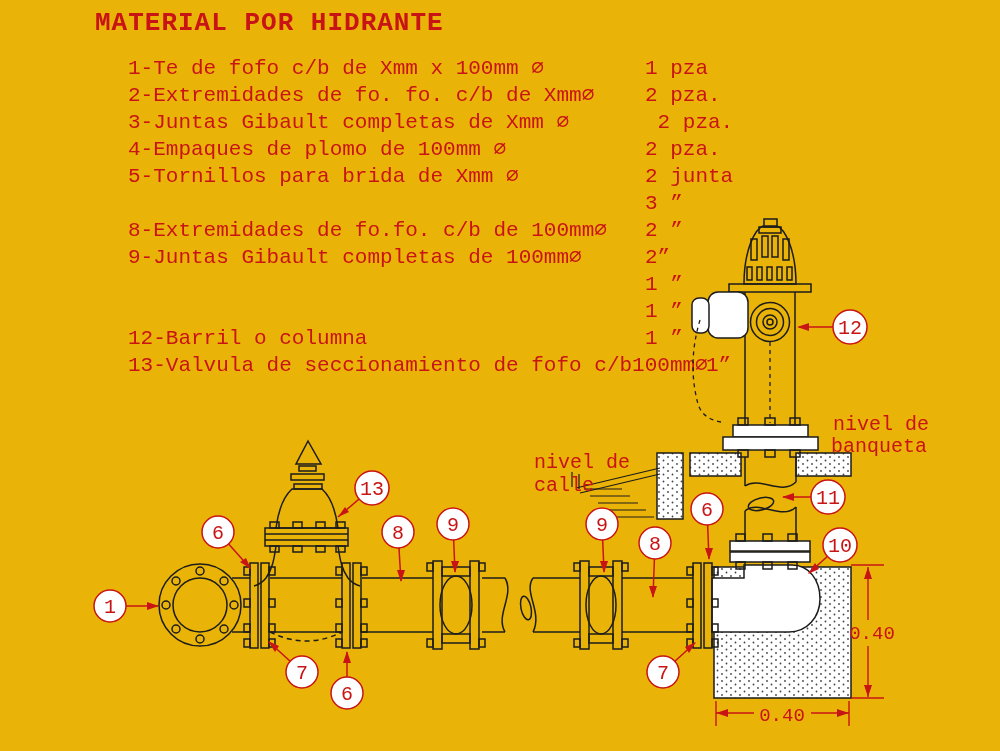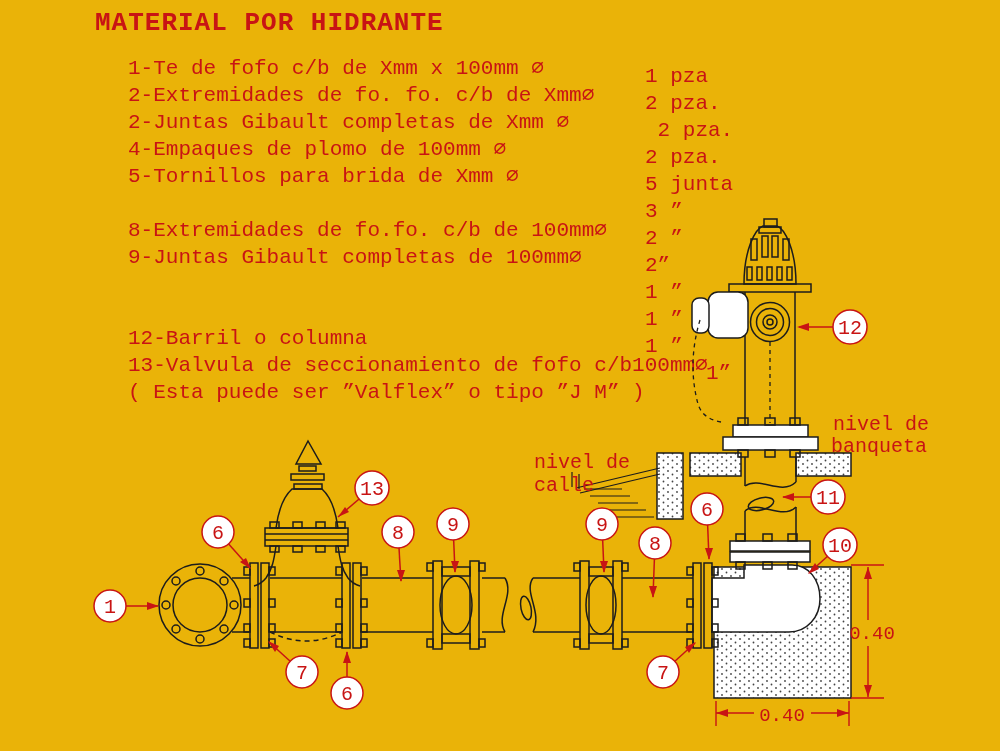--- a/index.html
+++ b/index.html
@@ -3,49 +3,48 @@
 <meta charset="utf-8">
 <style>
   :root{ --red:#c81414; --ink:#1c1c1c; }
   html,body{margin:0;padding:0;background:#fff;}
   #stage{position:relative;width:1000px;height:751px;background:#eab308;overflow:hidden;
          font-family:"Liberation Mono","DejaVu Sans Mono",monospace;}
   .title{position:absolute;left:95px;top:8px;font-size:26px;font-weight:bold;
          color:var(--red);letter-spacing:1px;white-space:pre;}
   .materials{position:absolute;left:95px;top:55px;color:var(--red);margin-left:33px;}
   .mrow{position:relative;height:27px;font-size:21px;line-height:27px;white-space:pre;width:720px;}
-  .mrow .qty{position:absolute;left:517px;top:8px;}
+  .mrow .qty{position:absolute;left:517px;top:0;}
   .mrow.r13 .qty{left:578px;}
   svg{position:absolute;left:0;top:0;}
   svg text{font-family:"Liberation Mono","DejaVu Sans Mono",monospace;}
   .callout-num{font-size:20px;fill:var(--red);}
   .lbl{font-size:20px;fill:var(--red);}
   .dim{font-size:19px;fill:var(--red);}
 </style>
 </head>
 <body>
 
 <div id="stage">
 
   <div class="title">MATERIAL POR HIDRANTE</div>
 
   <div class="materials">
     <div class="mrow"><span>1-Te de fofo c/b de Xmm x 100mm ∅</span><span class="qty">1 pza</span></div>
     <div class="mrow"><span>2-Extremidades de fo. fo. c/b de Xmm∅</span><span class="qty">2 pza.</span></div>
-    <div class="mrow"><span>2-Juntas Gibault completas de Xmm ∅</span><span class="qty"> 2 pza.</span></div>
+    <div class="mrow"><span>3-Juntas Gibault completas de Xmm ∅</span><span class="qty"> 2 pza.</span></div>
     <div class="mrow"><span>4-Empaques de plomo de 100mm ∅</span><span class="qty">2 pza.</span></div>
-    <div class="mrow"><span>5-Tornillos para brida de Xmm ∅</span><span class="qty">5 junta</span></div>
+    <div class="mrow"><span>5-Tornillos para brida de Xmm ∅</span><span class="qty">2 junta</span></div>
     <div class="mrow"><span class="qty">3 ”</span></div>
     <div class="mrow"><span>8-Extremidades de fo.fo. c/b de 100mm∅</span><span class="qty">2 ”</span></div>
     <div class="mrow"><span>9-Juntas Gibault completas de 100mm∅</span><span class="qty">2”</span></div>
     <div class="mrow"><span class="qty">1 ”</span></div>
     <div class="mrow"><span class="qty">1 ”</span></div>
     <div class="mrow"><span>12-Barril o columna</span><span class="qty">1 ”</span></div>
     <div class="mrow r13"><span>13-Valvula de seccionamiento de fofo c/b100mm∅</span><span class="qty">1”</span></div>
-    <div class="mrow">( Esta puede ser ”Valflex” o tipo ”J M” )</div>
   </div>
 
   <svg width="1000" height="751" viewBox="0 0 1000 751">
     <defs>
       <pattern id="stip" width="9" height="7" patternUnits="userSpaceOnUse">
         <rect width="9" height="7" fill="#ffffff"></rect>
         <circle cx="2" cy="2" r="0.9" fill="#444"></circle>
         <circle cx="6.5" cy="5.5" r="0.9" fill="#444"></circle>
       </pattern>
     </defs>

